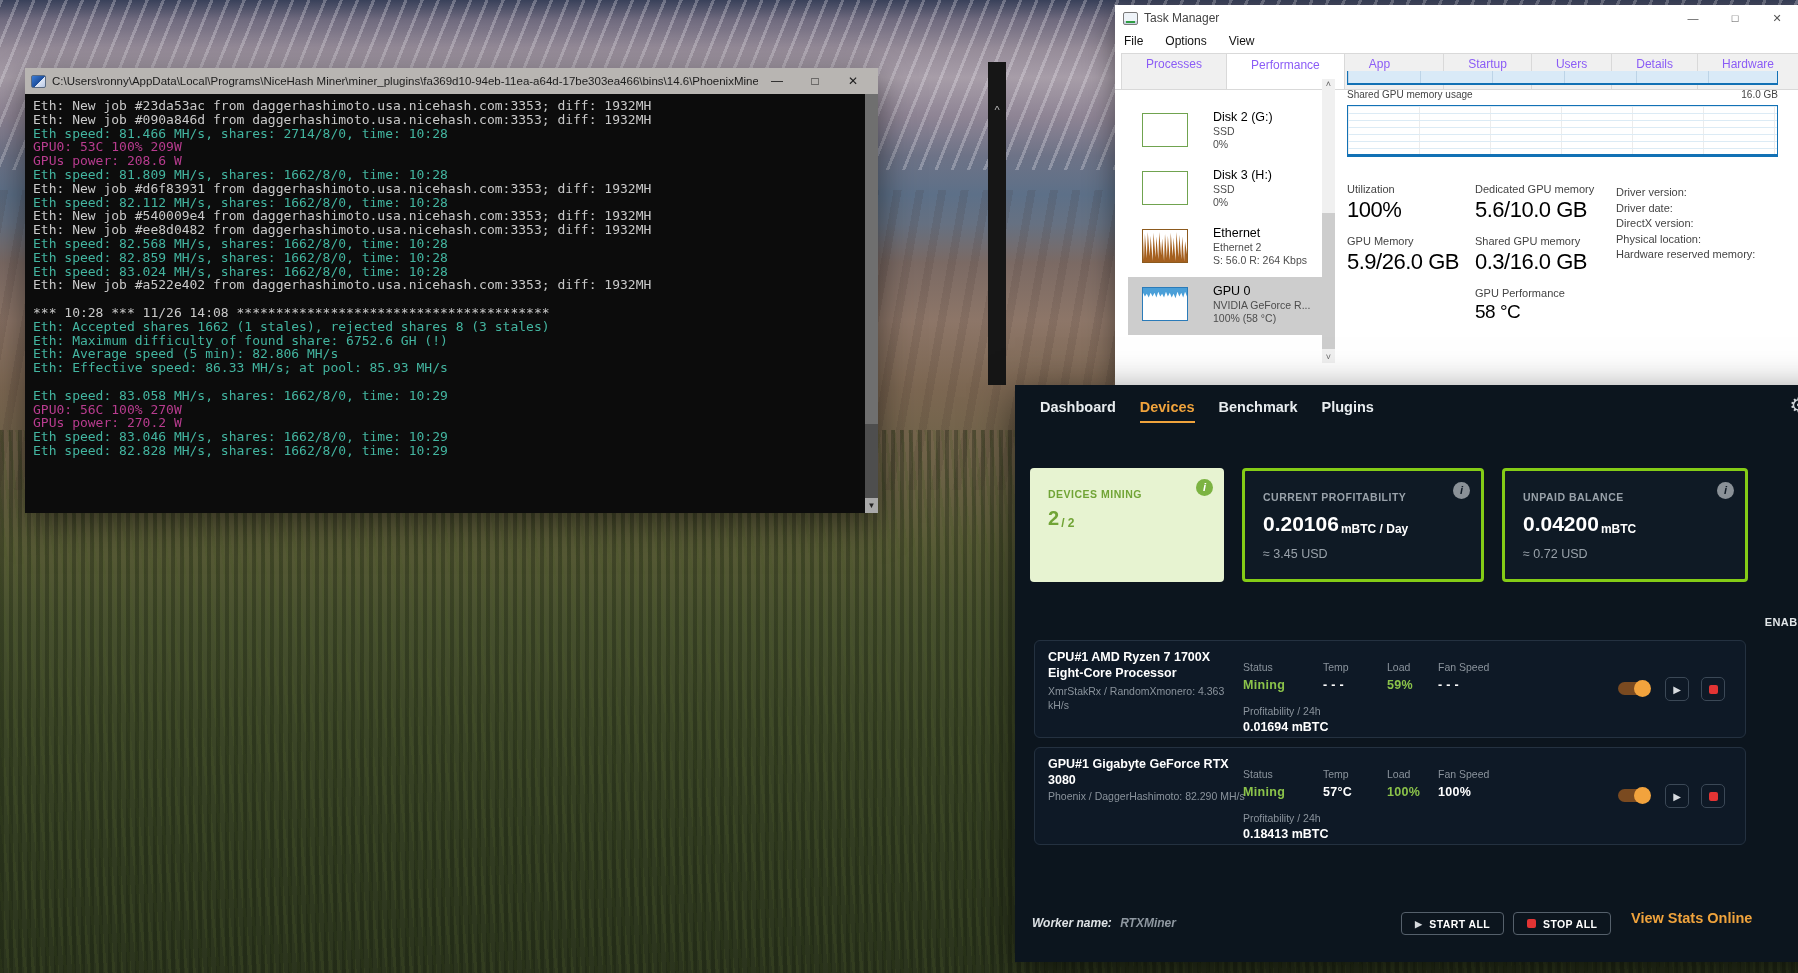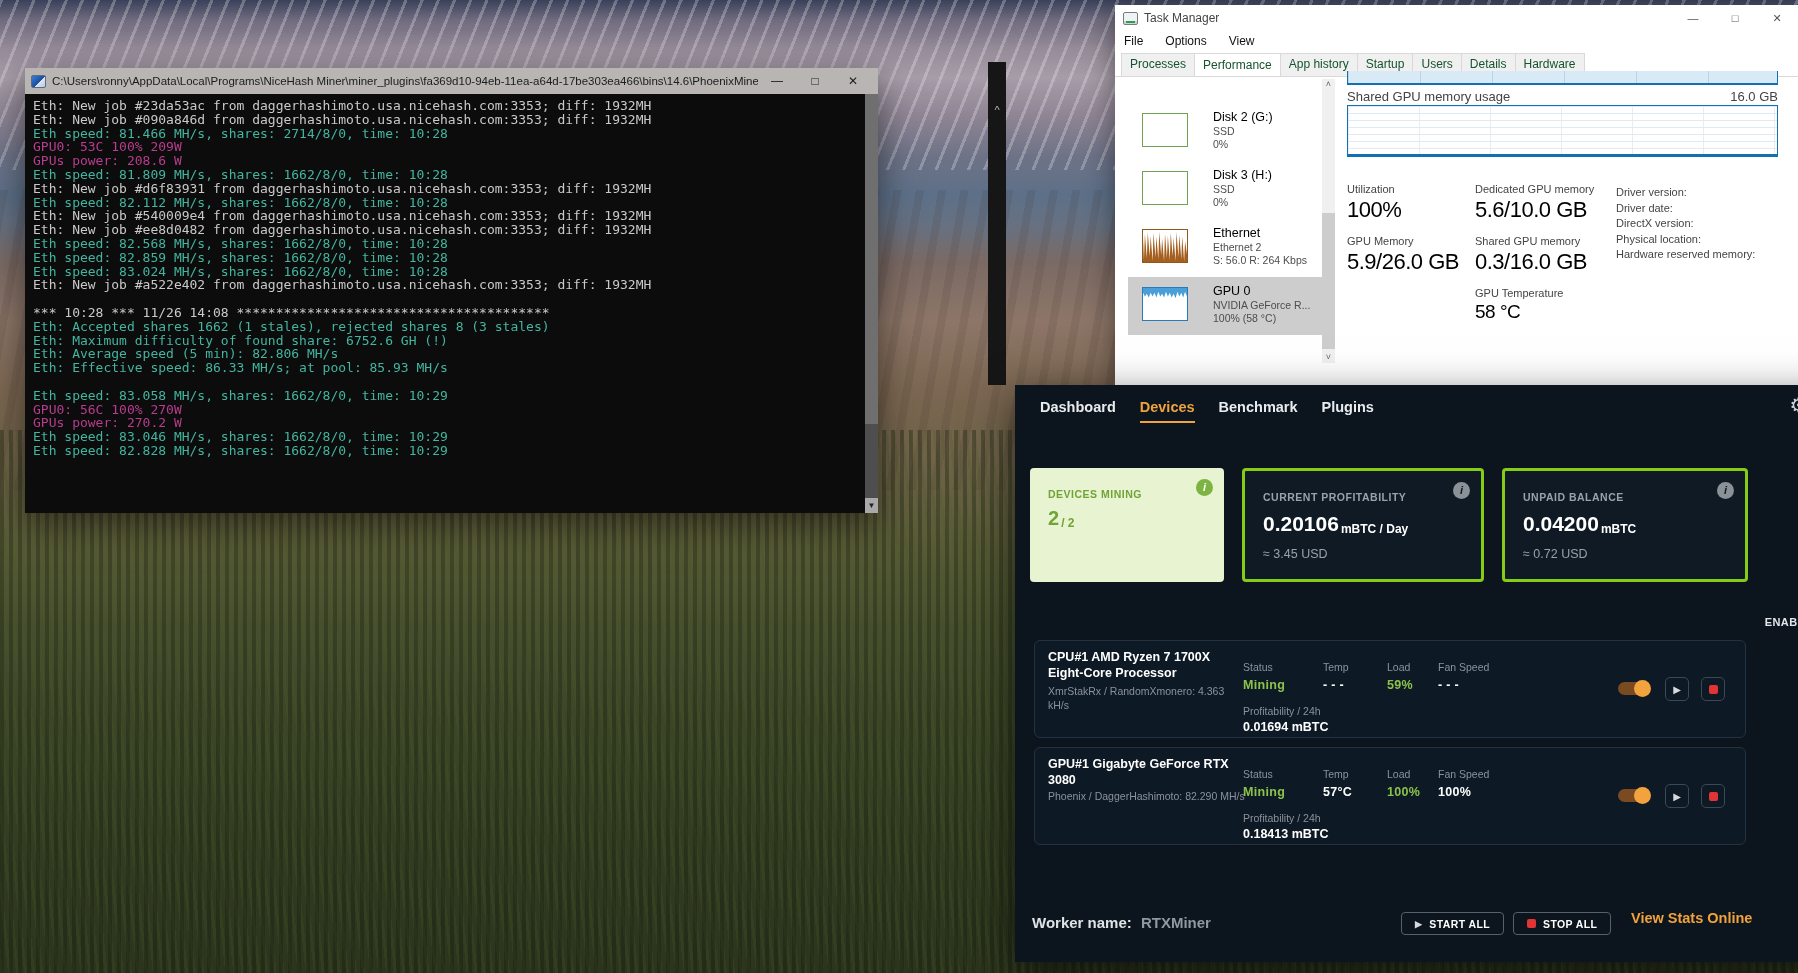--- a/index.html
+++ b/index.html
@@ -54,22 +54,22 @@
   .tm-titlebar { position:relative; height:26px; display:flex; align-items:center; padding-left:8px; }
   .tm-app-icon { width:15px; height:13px; margin-right:6px; border:1px solid #7a7a7a; border-radius:2px;
     background:linear-gradient(180deg,#eef3f8 0 70%, #c9d4e0 70% 100%); position:relative; }
   .tm-app-icon::after { content:""; position:absolute; left:2px; top:4px; width:9px; height:4px;
     border-bottom:2px solid #2f9e44; }
   .tm-title { font-size:12px; color:#444; flex:1; }
   .tm-winbtns { display:flex; height:26px; }
   .tm-winbtns span { width:42px; text-align:center; line-height:26px; color:#555; font-size:11px; }
   .tm-menubar { display:flex; gap:22px; padding:3px 0 5px 9px; font-size:12px; color:#111; }
   .tm-tabs { display:flex; border-bottom:1px solid #d9d9d9; padding-left:6px; }
-  .tm-tab { border:1px solid #d9d9d9; border-bottom:none; background:#f0f0f0; padding:3px 8px 4px;
-    font-size:12px; color:#14532d; margin-right:-1px; }
+  .tm-tab { border:1px solid #d9d9d9; border-bottom:none; background:#f0f0f0; padding:3px 24px 4px;
+    font-size:12px; color:#8b5cf6; margin-right:-1px; }
   .tm-tab.active { background:#fff; position:relative; top:0; padding-top:4px; font-weight:400; }
   
   .tm-item { position:absolute; left:13px; width:194px; height:58px; }
   .tm-item.selected { background:#cdcdcd; }
   .tm-thumb { position:absolute; left:14px; top:10px; width:46px; height:34px; background:#fff; }
   .tm-thumb.disk { border:1px solid #70a34f; }
   .tm-thumb.eth  { border:1px solid #8c5a1e; }
   .tm-thumb.gpu  { border:1px solid #2b7bb9; }
   .tm-thumb svg { display:block; width:100%; height:100%; }
   .tm-itemtext { position:absolute; left:85px; top:7px; }
@@ -80,21 +80,21 @@
     text-align:center; line-height:11px; }
   .tm-sb-up { top:0; } .tm-sb-down { bottom:0; }
   .tm-sb-thumb { position:absolute; left:0; top:134px; width:13px; height:136px; background:#cdcdcd; }
   
   .tm-sliver { position:absolute; left:232px; top:66px; width:431px; height:14px;
     background:
       repeating-linear-gradient(90deg, rgba(160,190,215,.5) 0 1px, rgba(0,0,0,0) 1px 72px),
       #d9eaf7;
     border-left:1px solid #1271b5; border-right:1px solid #1271b5; border-bottom:2px solid #1271b5; }
   .tm-chart-caption { position:absolute; left:232px; top:84px; width:431px; display:flex;
-    justify-content:space-between; font-size:13px; color:#444; }
+    justify-content:space-between; font-size:10px; color:#444; }
   .tm-graph { position:absolute; left:232px; top:100px; width:431px; height:52px; background:#fff;
     border:1px solid #1271b5; border-bottom:3px solid #1271b5;
     background-image:
       repeating-linear-gradient(180deg, #dcebf5 0 1px, rgba(0,0,0,0) 1px 7px),
       repeating-linear-gradient(90deg, #ececec 0 1px, rgba(0,0,0,0) 1px 71px); }
   .tm-statcol { position:absolute; top:178px; }
   .tm-statcol .lbl { font-size:11px; color:#444; }
   .tm-statcol .val { font-size:22px; color:#000; margin:2px 0 12px; letter-spacing:-.5px; }
   .tm-statcol .val.small { font-size:19px; }
   .tm-infocol { position:absolute; left:501px; top:180px; font-size:11px; color:#444; line-height:15.5px; }
@@ -148,21 +148,21 @@
   .drow.values .green { color:#8bc34a; }
   .dprofit-lbl { margin-top:13px; font-size:10.5px; color:#8a939c; }
   .dprofit-val { margin-top:3px; font-size:12.5px; font-weight:bold; color:#fff; }
   .nh-dev-toggle { position:absolute; left:583px; top:41px; }
   .sqbtn { position:absolute; top:36px; width:24px; height:24px; border:1px solid #3b4856; border-radius:5px;
     display:flex; align-items:center; justify-content:center; }
   .sqbtn.play { left:630px; color:#d6dade; font-size:10px; }
   .sqbtn.stop { left:666px; }
   .redsq { width:9px; height:9px; border-radius:2px; background:#e23434; }
 
-  .nh-footer-worker { position:absolute; left:17px; top:527px; height:22px; line-height:22px; font-size:15px; font-weight:bold; }
+  .nh-footer-worker { position:absolute; left:17px; top:527px; height:22px; line-height:22px; font-size:12px; font-weight:bold;font-style:italic; }
   .nh-footer-worker .wn { color:#dfe3e6; }
   .nh-footer-worker .wv { color:#8f98a1; margin-left:5px; }
   .nh-btn { position:absolute; top:527px; height:23px; border:1px solid #55606b; border-radius:4px;
     display:flex; align-items:center; gap:7px; padding:0 13px; font-size:10.5px; font-weight:bold;
     letter-spacing:.4px; color:#fff; }
   .nh-btn .picon { font-size:9px; color:#d6dade; }
   .nh-btn.start { left:386px; }
   .nh-btn.stop { left:498px; }
   .nh-link { position:absolute; left:616px; top:525px; font-size:14.5px; font-weight:bold; color:#f0a33c; }
 </style>
@@ -305,21 +305,21 @@
       <div class="lbl">Utilization</div>
       <div class="val">100%</div>
       <div class="lbl">GPU Memory</div>
       <div class="val">5.9/26.0 GB</div>
     </div>
     <div class="tm-statcol" style="left:360px">
       <div class="lbl">Dedicated GPU memory</div>
       <div class="val">5.6/10.0 GB</div>
       <div class="lbl">Shared GPU memory</div>
       <div class="val">0.3/16.0 GB</div>
-      <div class="lbl">GPU Temperature</div>
+      <div class="lbl">GPU Performance</div>
       <div class="val small">58 °C</div>
     </div>
     <div class="tm-infocol">
       <div>Driver version:</div>
       <div>Driver date:</div>
       <div>DirectX version:</div>
       <div>Physical location:</div>
       <div>Hardware reserved memory:</div>
     </div>
   </div>

